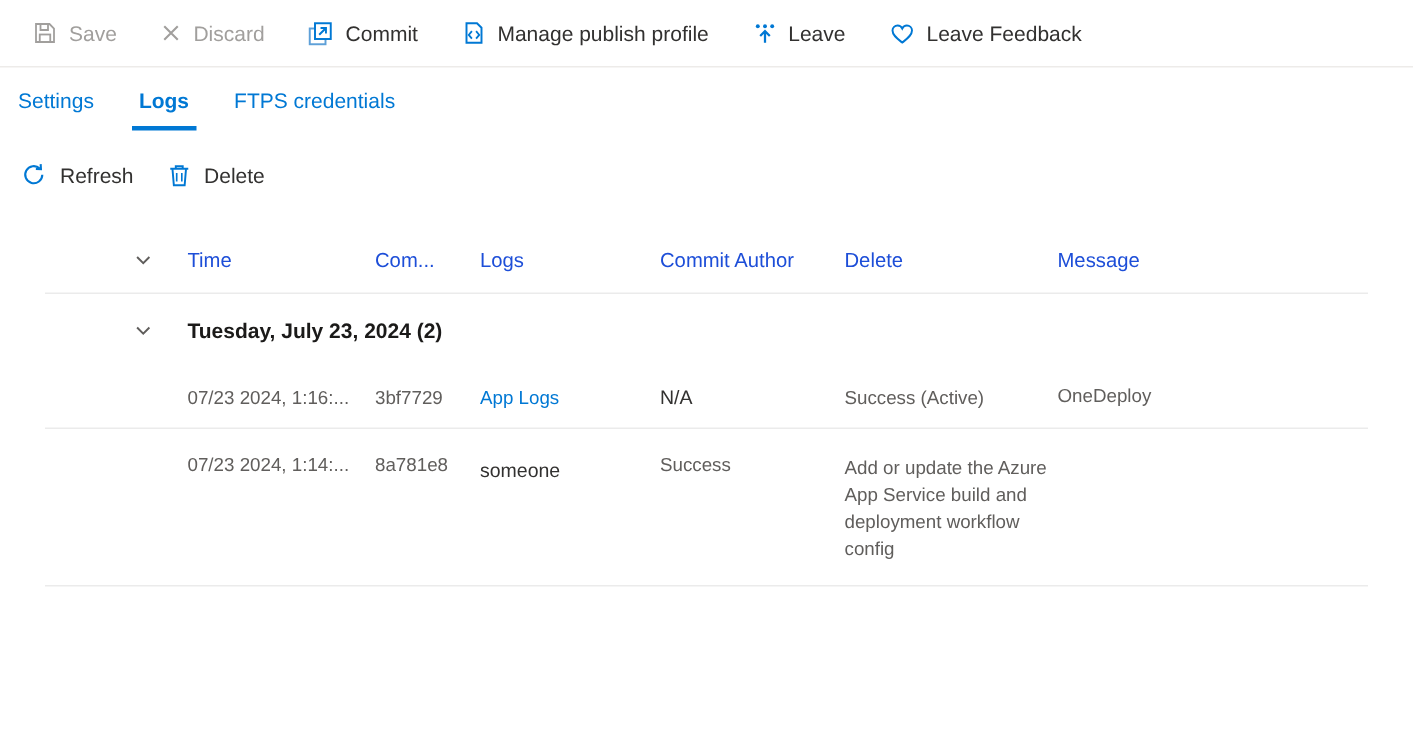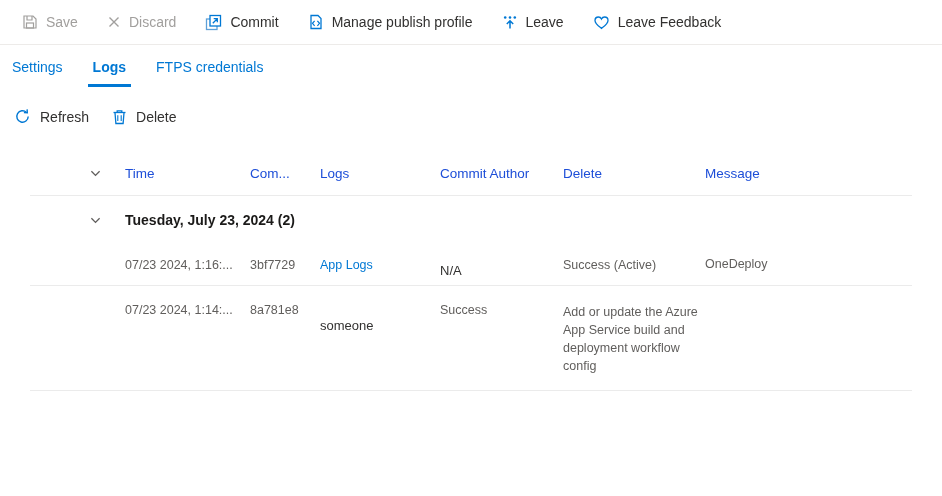--- a/index.html
+++ b/index.html
@@ -35,21 +35,21 @@
            font-weight:400; font-size:13.5px; color:#1d4ed8; }
   .chev-cell { padding-left:58px; cursor:pointer; }
   .group-row { height:48px; align-items:center; }
   .group-label { grid-column:2 / 8; font-weight:700; font-size:14px; color:#1b1a19; }
   .data-row { font-size:12.5px; color:#605e5c; }
   .row1 { height:42px; align-items:center; border-bottom:1px solid var(--divider); }
   .row2 { min-height:75px; align-items:start; border-bottom:1px solid var(--divider); padding-bottom:14px; }
   .row2 .cell { padding-top:17px; }
   .row2 .cell.author-cell { padding-top:20px; }
   .row2 .cell.logs-cell { padding-top:0; }
-  .author-cell { color:#323130; font-size:13px;margin-top:12px; }
+  .author-cell { color:#323130; font-size:13px; }
   .link { color:var(--accent); text-decoration:none; cursor:pointer; font-size:12.5px; white-space:nowrap; }
   .msg-cell { max-width:214px; line-height:1.45; }
   .highlight-box { display:inline-block; border:3px solid var(--highlight);
                    padding:7px 13px 6px 6px; margin:4px 0 0 -9px; }
 </style>
 </head>
 <body>
 
 <div class="toolbar">
   <div class="tb-item disabled">

